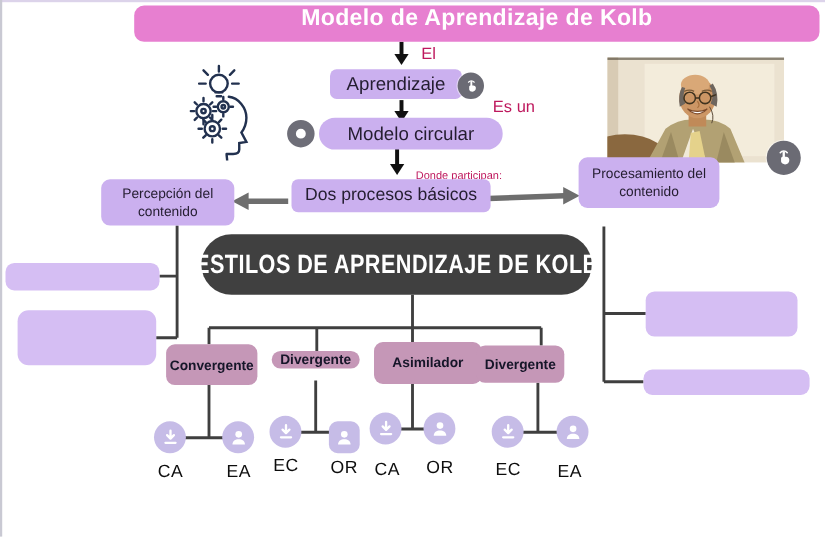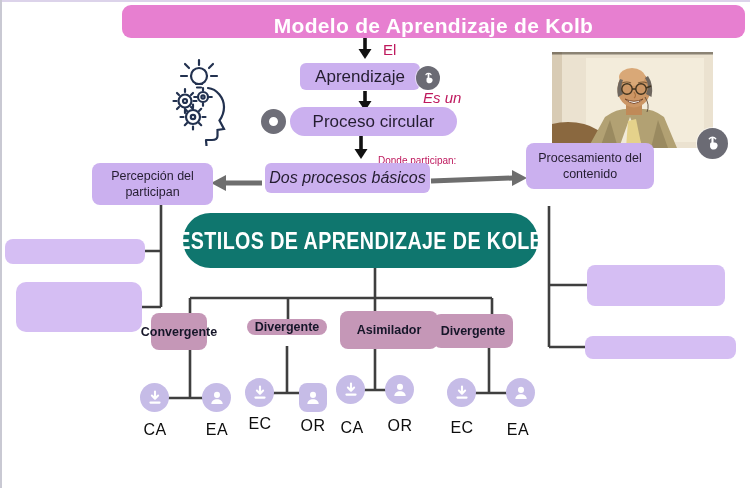--- a/index.html
+++ b/index.html
@@ -3,62 +3,62 @@
 <meta charset="utf-8">
 <style>
   html,body{margin:0;padding:0;background:#ffffff;}
   body{width:750px;height:488px;position:relative;overflow:hidden;
        font-family:"Liberation Sans","DejaVu Sans",sans-serif;color:#231c2e;}
   .abs{position:absolute;}
   .frame-top{left:0;top:0;width:750px;height:2px;background:#dcd3ea;}
   .frame-left{left:0;top:0;width:2px;height:488px;background:#c9c9d3;}
 
   .banner{left:122px;top:5px;width:623px;height:33px;background:#e77fd0;border-radius:9px;
-          display:flex;align-items:flex-end;justify-content:center;}
+          display:flex;align-items:flex-start;justify-content:center;}
   .banner span{color:#ffffff;font-weight:bold;font-size:21px;letter-spacing:.3px;}
 
   .flow-label{color:#be185d;font-size:15px;}
   #label-el{left:383px;top:41px;}
-  #label-esun{left:423px;top:89px;font-style:italic;}
+  #label-esun{left:448px;top:89px;}
   #label-donde{left:378px;top:155px;font-size:10px;}
 
   .node{background:#cbb0ef;display:flex;align-items:center;justify-content:center;
         color:#241d30;}
   .node-aprendizaje{left:300px;top:63px;width:120px;height:27px;border-radius:6px;font-size:17px;}
   .node-proceso{left:290px;top:107px;width:167px;height:29px;border-radius:15px;font-size:17px;}
-  .node-dos{left:265px;top:163px;width:165px;height:30px;border-radius:6px;font-size:16px;font-style:italic;}
+  .node-dos{left:265px;top:163px;width:181px;height:30px;border-radius:6px;font-size:16px;}
 
   .ring{left:261px;top:109px;width:25px;height:25px;box-sizing:border-box;border:8px solid #6e6e78;
         border-radius:50%;background:#ffffff;}
 
   .tap{width:24px;height:24px;border-radius:50%;background:#6b6b74;display:flex;
        align-items:center;justify-content:center;box-shadow:0 0 0 1px rgba(255,255,255,.5);}
   #tap1{left:416px;top:66px;}
   #tap2{left:697px;top:128px;width:31px;height:31px;}
 
   .branch-box{background:#cbb0ef;border-radius:8px;display:flex;align-items:center;
               justify-content:center;text-align:center;font-size:12.5px;line-height:1.3;
               color:#241d30;padding:2px;box-sizing:border-box;}
   .box-percepcion{left:92px;top:163px;width:121px;height:42px;}
   .box-procesamiento{left:526px;top:143px;width:128px;height:46px;}
 
-  .pill-estilos{left:183px;top:213px;width:355px;height:55px;border-radius:28px;background:#0f766e;
+  .pill-estilos{left:183px;top:213px;width:355px;height:55px;border-radius:28px;background:#404040;
                 display:flex;align-items:center;justify-content:center;}
   .pill-estilos span{color:#ffffff;font-weight:bold;font-size:24px;white-space:nowrap;
                      display:inline-block;transform:scaleX(.82);letter-spacing:.5px;}
 
   .empty-box{background:#d5bef3;}
   #empty-l1{left:5px;top:239px;width:140px;height:25px;border-radius:8px;}
   #empty-l2{left:16px;top:282px;width:126px;height:50px;border-radius:10px;}
   #empty-r1{left:587px;top:265px;width:138px;height:41px;border-radius:8px;}
   #empty-r2{left:585px;top:336px;width:151px;height:23px;border-radius:8px;}
 
   .style-box{background:#c597b7;border-radius:8px;display:flex;align-items:center;
              justify-content:center;font-weight:bold;font-size:12.5px;color:#161629;}
-  #style-convergente{left:151px;top:313px;width:56px;height:37px;}
+  #style-convergente{left:151px;top:313px;width:83px;height:37px;}
   #style-divergente{left:247px;top:319px;width:80px;height:16px;}
   #style-asimilador{left:340px;top:311px;width:98px;height:38px;}
   #style-acomodador{left:433px;top:314px;width:80px;height:34px;}
 
   .pic{width:29px;height:29px;border-radius:50%;background:#c6bce7;display:flex;
        align-items:center;justify-content:center;}
   .pic.square{border-radius:8px;width:28px;height:29px;}
   #ic-conv-1{left:140px;top:383px;} #ic-conv-2{left:202px;top:383px;}
   #ic-div-1{left:245px;top:378px;}  #ic-div-2{left:299px;top:383px;}
   #ic-asi-1{left:336px;top:375px;}  #ic-asi-2{left:385px;top:375px;}
@@ -189,32 +189,32 @@
 </div>
 <div class="abs tap" id="tap1">
   <svg width="17" height="17" viewBox="0 0 24 24">
       <use href="#i-tap"></use>
     </svg>
 </div>
 
 <div class="abs flow-label" id="label-esun">Es un</div>
 
 <div class="abs node node-proceso">
-  <span>Proceso circular</span>
+  <span>Modelo circular</span>
 </div>
 <div class="abs ring"></div>
 
 <div class="abs flow-label" id="label-donde">Donde participan:</div>
 
 <div class="abs node node-dos">
   <span>Dos procesos básicos</span>
 </div>
 
 <div class="abs branch-box box-percepcion">
-  <span>Percepción del participan</span>
+  <span>Percepción del contenido</span>
 </div>
 <div class="abs branch-box box-procesamiento">
   <span>Procesamiento del contenido</span>
 </div>
 
 <div class="abs pill-estilos">
   <span>ESTILOS DE APRENDIZAJE DE KOLB</span>
 </div>
 
 <div class="abs empty-box" id="empty-l1"></div>

